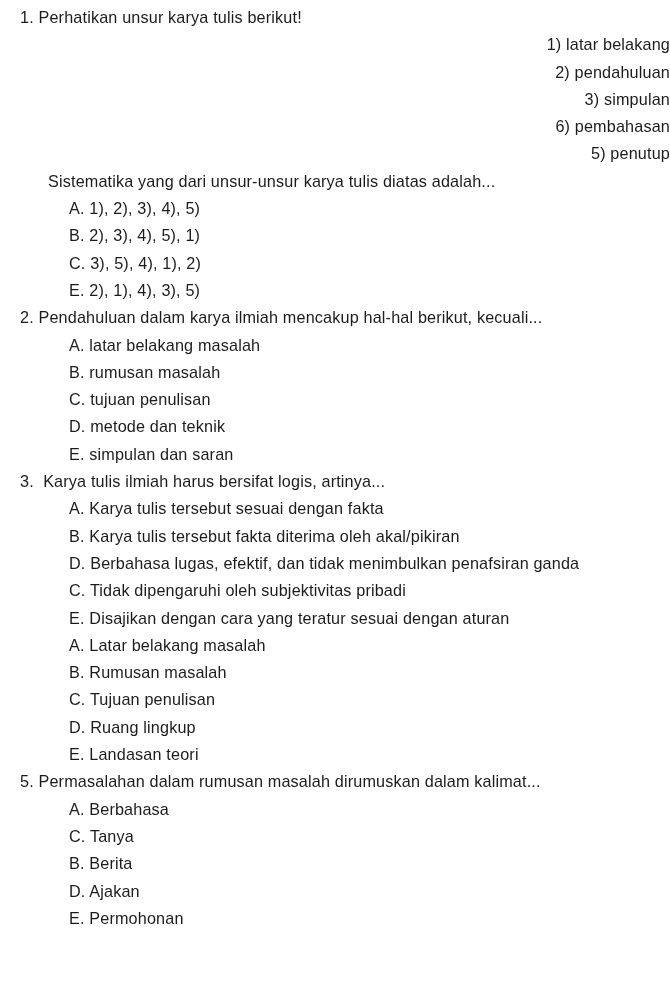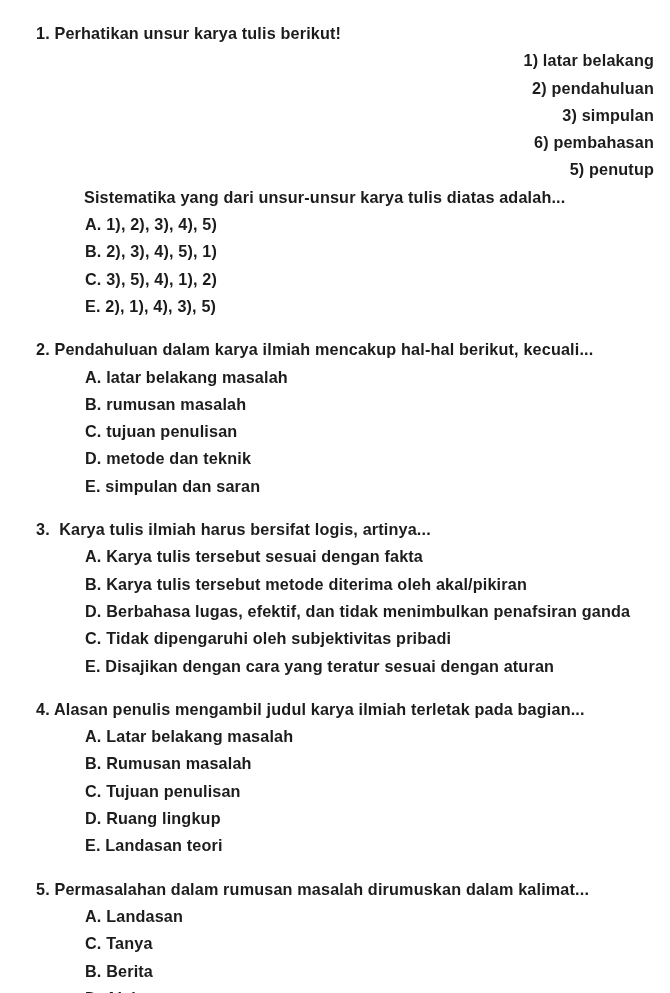--- a/index.html
+++ b/index.html
@@ -23,41 +23,40 @@
     box-sizing: border-box;
     padding: 4px 0 0 0;
     overflow: hidden;
   }
   .qlist {
     list-style: none;
     margin: 0;
     padding: 0;
   }
   .question-block {
-    margin: 16px;
+    margin: 0;
     padding: 0;
-    font-weight: bold;
   }
   .line {
     font-size: 16.2px;
     line-height: 27.3px;
     white-space: pre;
     margin: 0;
     padding: 0;
     letter-spacing: 0.01em;
   }
   .line.stem {
     padding-left: 20px;
   }
   .line.sub {
     padding-left: 48px;
     text-align: right;
   }
   .line.lead {
-    padding-left: 68px;
+    padding-left: 48px;
   }
   .line.option {
     padding-left: 69px;
   }
 </style>
 </head>
 <body style="color: rgb(28, 28, 28);">
 
 <div class="page" style="background: rgb(255, 255, 255);">
   <div class="qlist" id="question-list">
@@ -78,35 +77,34 @@
         <div class="line stem">2. Pendahuluan dalam karya ilmiah mencakup hal-hal berikut, kecuali...</div>
         <div class="line option">A. latar belakang masalah</div>
         <div class="line option">B. rumusan masalah</div>
         <div class="line option">C. tujuan penulisan</div>
         <div class="line option">D. metode dan teknik</div>
         <div class="line option">E. simpulan dan saran</div>
       </div>
       <div class="question-block">
         <div class="line stem">3.  Karya tulis ilmiah harus bersifat logis, artinya...</div>
         <div class="line option">A. Karya tulis tersebut sesuai dengan fakta</div>
-        <div class="line option">B. Karya tulis tersebut metode diterima oleh akal/pikiran</div>
+        <div class="line option">B. Karya tulis tersebut fakta diterima oleh akal/pikiran</div>
         <div class="line option">D. Berbahasa lugas, efektif, dan tidak menimbulkan penafsiran ganda</div>
         <div class="line option">C. Tidak dipengaruhi oleh subjektivitas pribadi</div>
         <div class="line option">E. Disajikan dengan cara yang teratur sesuai dengan aturan</div>
       </div>
       <div class="question-block">
-        <div class="line stem">4. Alasan penulis mengambil judul karya ilmiah terletak pada bagian...</div>
         <div class="line option">A. Latar belakang masalah</div>
         <div class="line option">B. Rumusan masalah</div>
         <div class="line option">C. Tujuan penulisan</div>
         <div class="line option">D. Ruang lingkup</div>
         <div class="line option">E. Landasan teori</div>
       </div>
       <div class="question-block">
         <div class="line stem">5. Permasalahan dalam rumusan masalah dirumuskan dalam kalimat...</div>
-        <div class="line option">A. Landasan</div>
+        <div class="line option">A. Berbahasa</div>
         <div class="line option">C. Tanya</div>
         <div class="line option">B. Berita</div>
         <div class="line option">D. Ajakan</div>
         <div class="line option">E. Permohonan</div>
       </div>
     </div>
 </div>
 
 </body></html>

